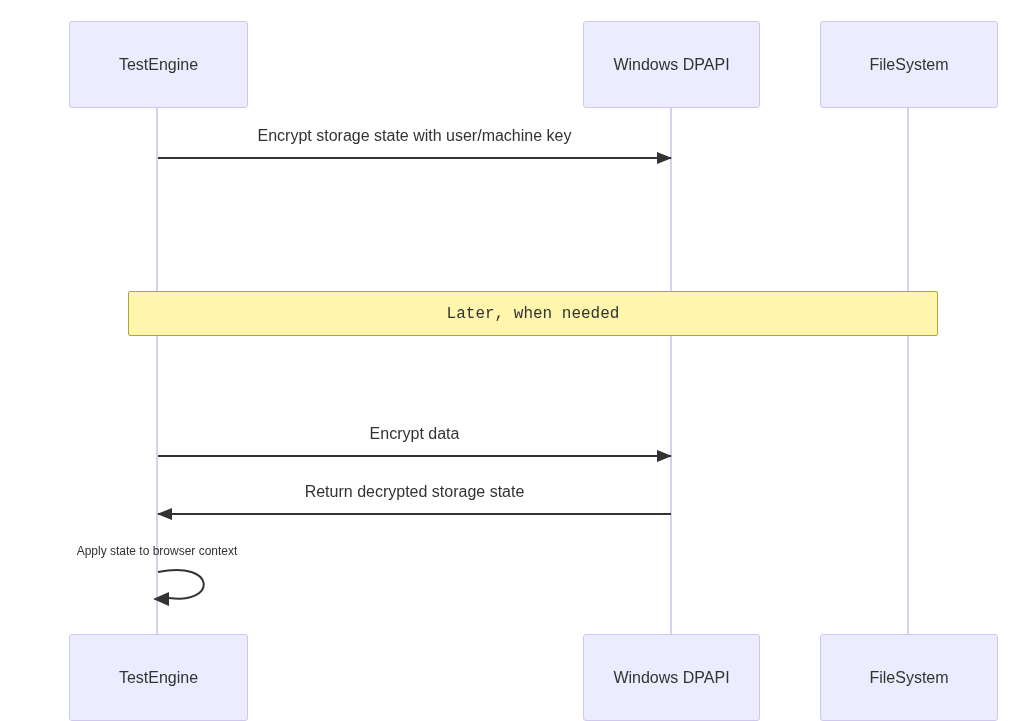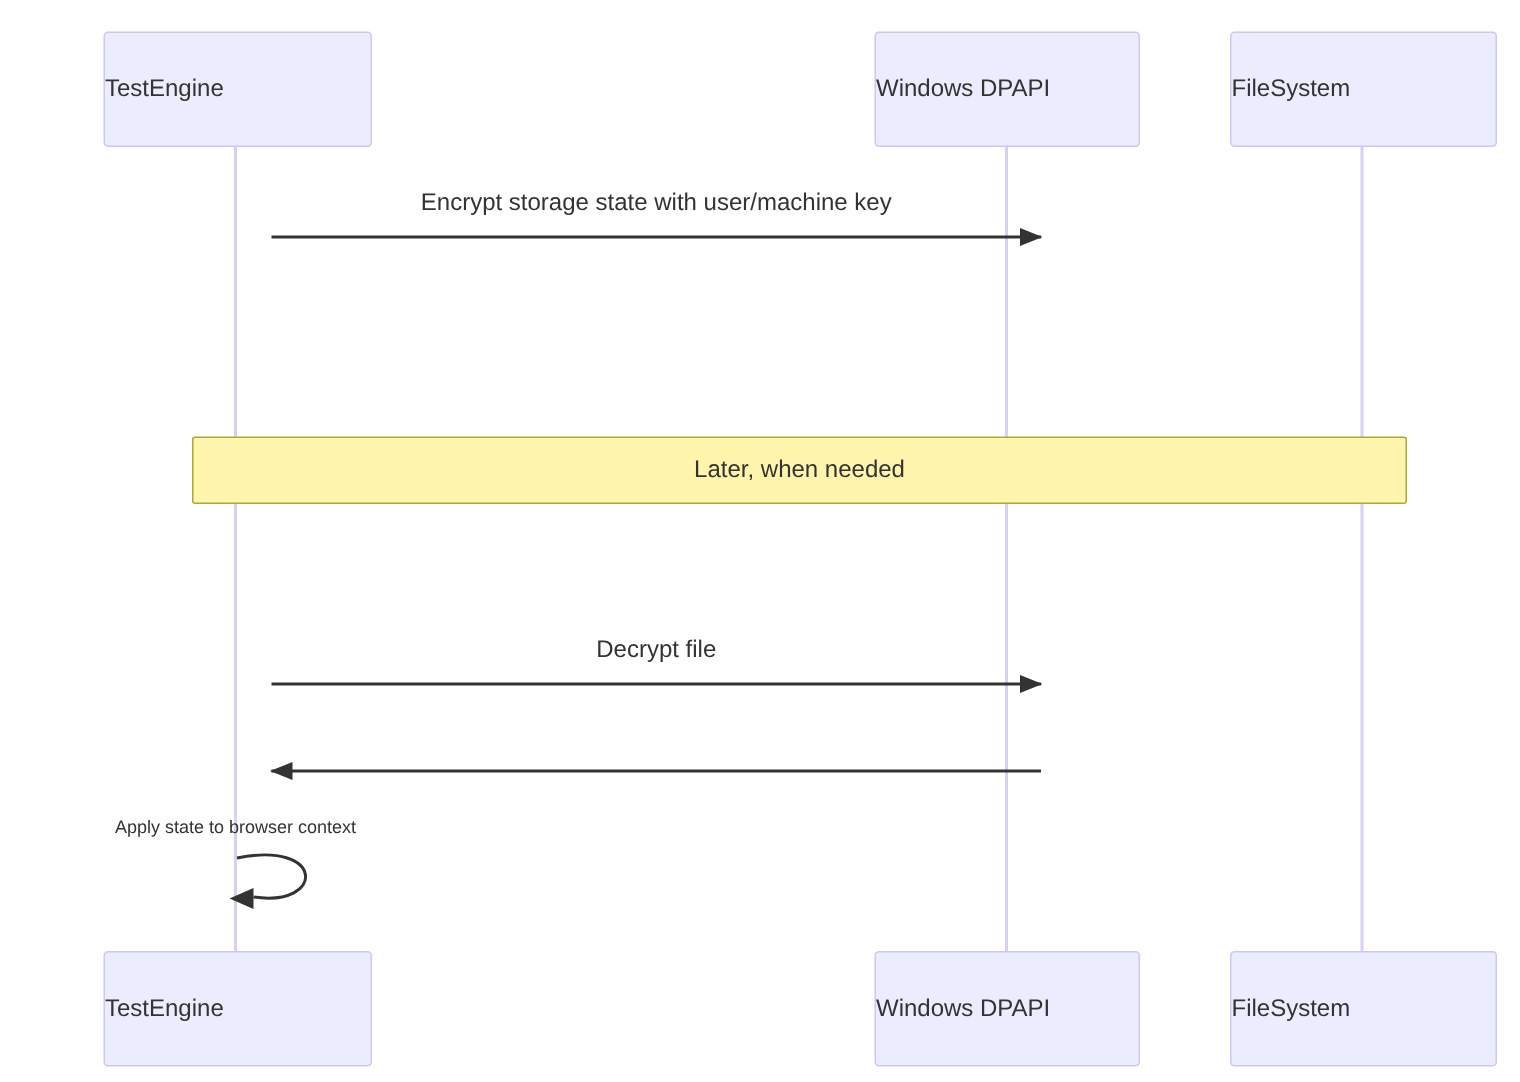--- a/index.html
+++ b/index.html
@@ -27,33 +27,33 @@
   }
   .lifeline {
     position: absolute;
     top: 98px;
     height: 536px;
     width: 2px;
     background: var(--lifeline);
   }
   .actor {
     position: absolute;
-    height: 77px;
+    height: 87px;
     background: var(--actor-fill);
     border: 1px solid var(--actor-border);
     border-radius: 3px;
     display: flex;
     align-items: center;
+    justify-content: center;
     font-size: 16px;
     color: var(--text);
   }
   .message {
     position: absolute;
     height: 33px;
-    margin-left: 23px;
   }
   .msg-label {
     position: absolute;
     top: 0;
     left: 0;
     right: 0;
     text-align: center;
     font-size: 16px;
     line-height: 19px;
     color: var(--text);
@@ -90,20 +90,21 @@
   .note {
     position: absolute;
     background: var(--note-fill);
     border: 1px solid var(--note-border);
     border-radius: 2px;
     display: flex;
     align-items: center;
     justify-content: center;
     font-size: 16px;
     color: var(--text);
+    font-family: Liberation Mono, monospace;
   }
   .self-label {
     position: absolute;
     font-size: 12px;
     line-height: 19px;
     color: var(--text);
     text-align: center;
     white-space: nowrap;
   }
   .self-loop { position: absolute; }
@@ -133,25 +134,26 @@
   </div>
 
 
 
   <div class="note" style="left:128px;top:291px;width:810px;height:45px">
     <span>Later, when needed</span>
   </div>
 
 
   <div class="message" style="left:158px;top:424px;width:513px">
-    <div class="msg-label">Decrypt file</div>
+    <div class="msg-label">Encrypt data</div>
     <div class="msg-line right"></div>
   </div>
 
   <div class="message" style="left:158px;top:482px;width:513px">
+    <div class="msg-label">Return decrypted storage state</div>
     <div class="msg-line left"></div>
   </div>
 
   <div class="self-label" style="left:7px;top:542px;width:300px">Apply state to browser context</div>
   <svg class="self-loop" style="left:145px;top:567px" width="85" height="42" viewBox="0 0 85 42">
     <path d="M 13 5 C 72 -7, 72 38, 24 31" fill="none" stroke="var(--line)" stroke-width="2"></path>
     <polygon points="24,25 8,32 24,39" fill="var(--line)"></polygon>
   </svg>
 
   <div class="actor" style="left:69px;top:634px;width:179px">

